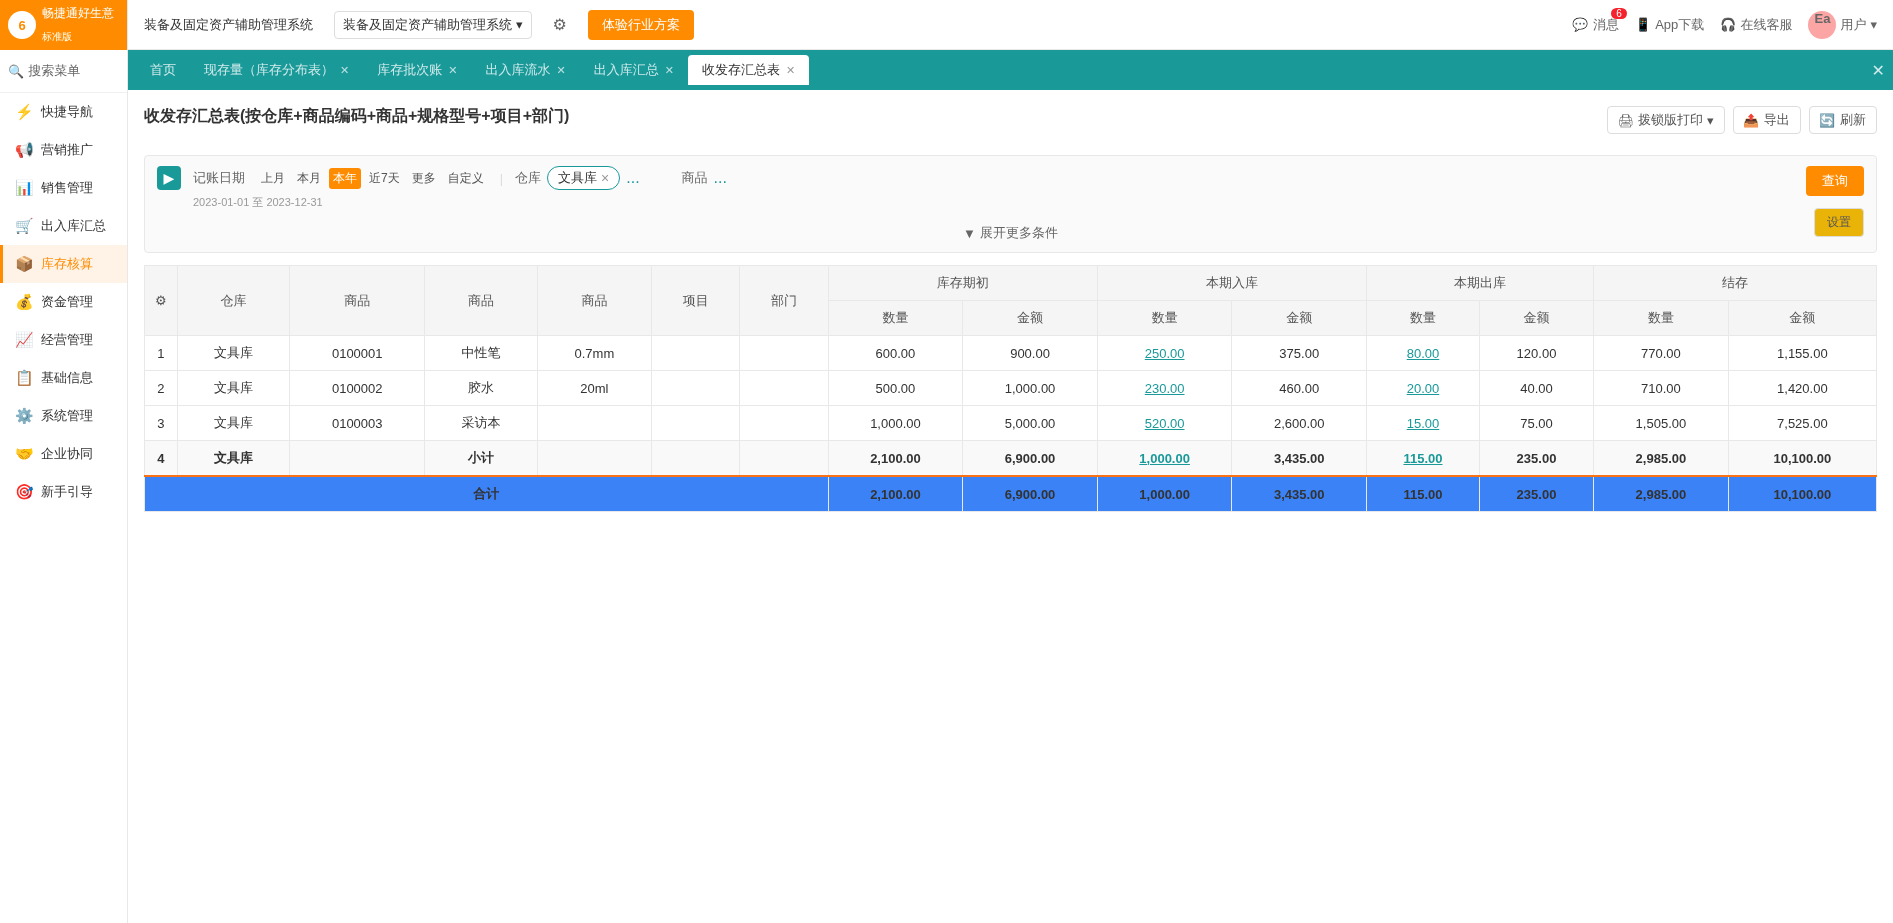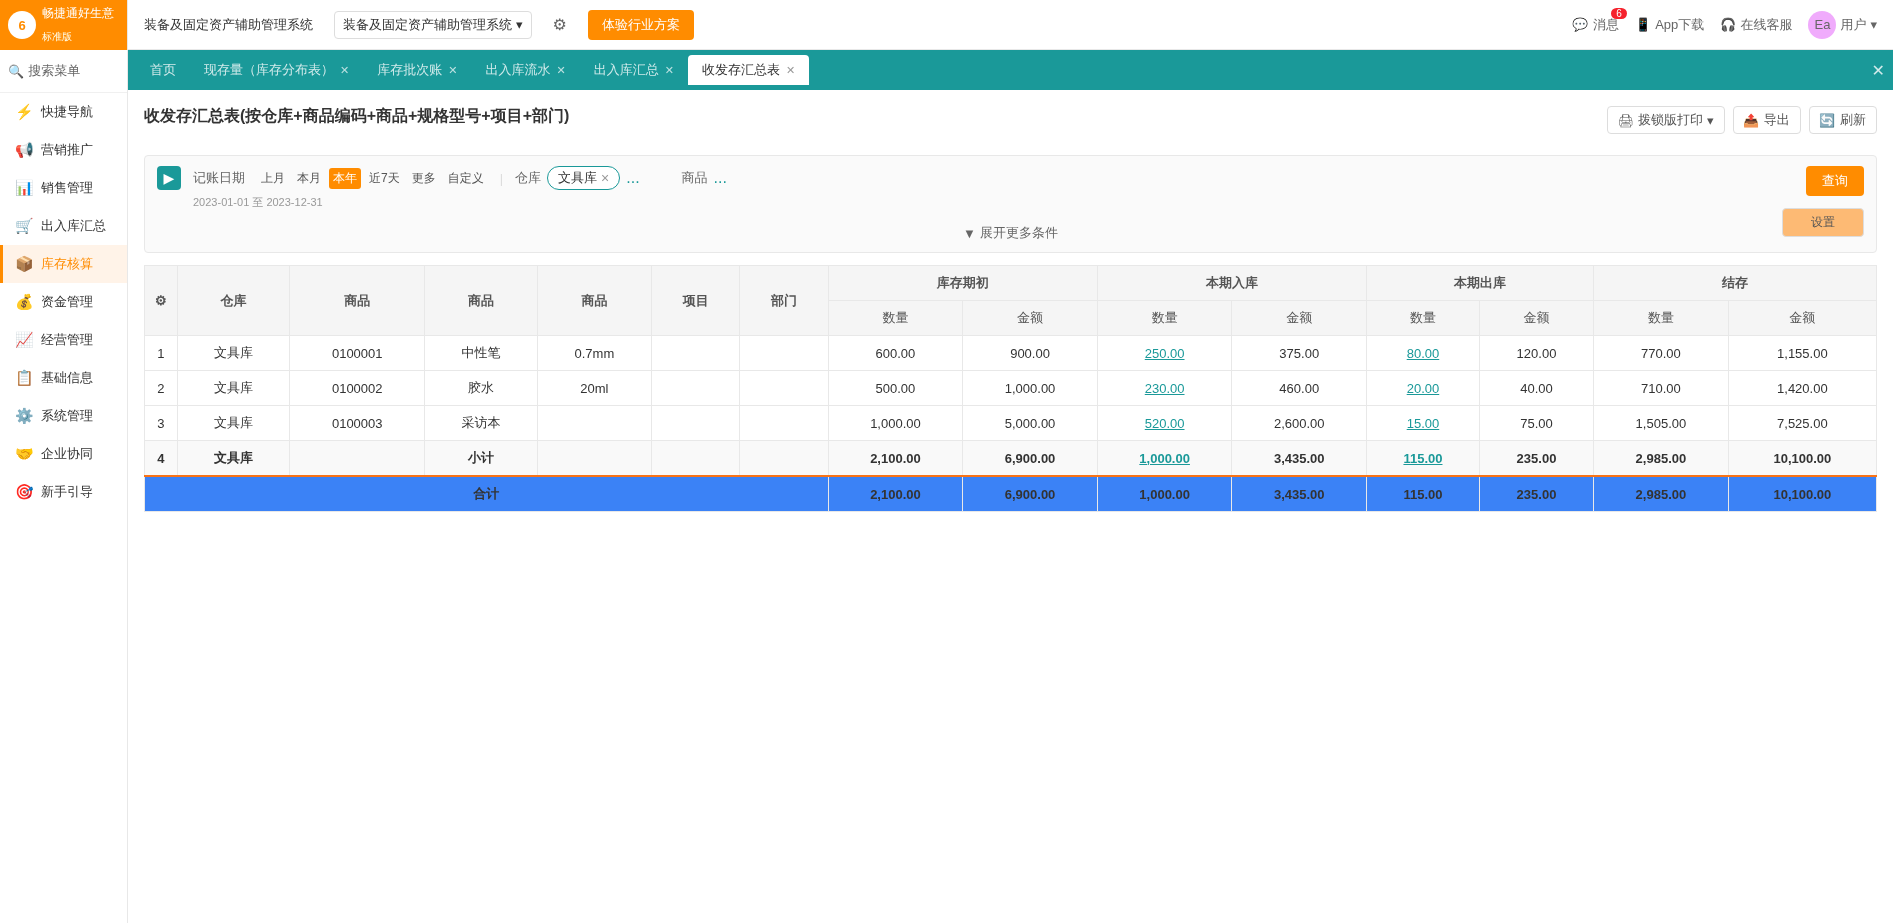--- a/index.html
+++ b/index.html
@@ -24,21 +24,21 @@
     
     .topbar { height: 50px; background: #fff; border-bottom: 1px solid #e8e8e8; display: flex; align-items: center; justify-content: space-between; padding: 0 16px; flex-shrink: 0; }
     .topbar-left { display: flex; align-items: center; gap: 21px; }
     .topbar-title { font-size: 13px; color: #333; }
     .topbar-selector { border: 1px solid #ddd; border-radius: 4px; padding: 4px 8px; font-size: 12px; color: #333; display: flex; align-items: center; gap: 4px; cursor: pointer; }
     .topbar-gear { color: #666; cursor: pointer; font-size: 16px; }
     .topbar-try-btn { background: #ff8c00; color: #fff; border: none; border-radius: 4px; padding: 6px 14px; font-size: 13px; cursor: pointer; }
     .topbar-right { display: flex; align-items: center; gap: 16px; color: #666; font-size: 13px; }
     .topbar-right-item { display: flex; align-items: center; gap: 4px; cursor: pointer; position: relative; }
     .badge { background: #f5222d; color: #fff; border-radius: 10px; font-size: 10px; padding: 0 4px; min-width: 16px; text-align: center; position: absolute; top: -8px; right: -8px; }
-    .user-avatar { width: 28px; height: 28px; background: #f0abfc; border-radius: 50%; display: flex; align-items: center; justify-content: center; font-size: 11px; color: #666; }
+    .user-avatar { width: 28px; height: 28px; background: #fca5a5; border-radius: 50%; display: flex; justify-content: center; font-size: 11px; color: #666; font-weight: bold; }
 
     
     .tabbar { height: 40px; background: #1a9999; display: flex; align-items: center; padding: 0 8px; flex-shrink: 0; overflow: hidden; }
     .tab { display: flex; align-items: center; gap: 6px; padding: 6px 14px; cursor: pointer; color: rgba(255,255,255,0.8); font-size: 13px; border-radius: 4px 4px 0 0; white-space: nowrap; }
     .tab.active { background: #fff; color: #333; border-radius: 4px 4px 0 0; }
     .tab-close { font-size: 11px; color: rgba(255,255,255,0.7); cursor: pointer; }
     .tab.active .tab-close { color: #999; }
     .tab-close-window { color: rgba(255,255,255,0.8); margin-left: auto; cursor: pointer; font-size: 16px; }
 
     
@@ -58,27 +58,27 @@
     .date-range-text { font-size: 11px; color: #999; white-space: nowrap; }
     .filter-divider { color: #ddd; }
     .filter-field { display: flex; align-items: center; gap: 6px; }
     .filter-field-label { color: #666; white-space: nowrap; }
     .filter-tag { background: #fff; border: 1px solid #1a9999; border-radius: 20px; padding: 2px 10px; font-size: 12px; color: #333; display: flex; align-items: center; gap: 4px; }
     .filter-tag-close { color: #999; cursor: pointer; font-size: 14px; line-height: 1; }
     .filter-dots { color: #1a9999; cursor: pointer; font-size: 16px; }
     .expand-btn { display: flex; align-items: center; gap: 4px; color: #666; font-size: 12px; cursor: pointer; border: none; background: none; margin: 8px auto 0; }
     .toolbar-btn { display: flex; align-items: center; gap: 4px; border: 1px solid #ddd; border-radius: 4px; padding: 4px 10px; font-size: 12px; color: #555; cursor: pointer; background: #fff; }
     .query-btn { background: #ff8c00; color: #fff; border: none; border-radius: 4px; padding: 6px 16px; font-size: 13px; cursor: pointer; }
-    .settings-btn { border: 1px solid #ddd; border-radius: 4px; padding: 5px 28px; font-size: 12px; color: #555; cursor: pointer; background: #fdba74; margin-top: 4px; }
+    .settings-btn { border: 1px solid #ddd; border-radius: 4px; padding: 5px 12px; font-size: 12px; color: #555; cursor: pointer; background: #eab308; margin-top: 4px; }
 
     
     .table-container { flex: 1; overflow: auto; }
     table { width: 100%; border-collapse: collapse; font-size: 13px; }
     thead tr th { background: #f5f5f5; color: #555; padding: 8px 10px; border: 1px solid #e8e8e8; text-align: center; font-weight: normal; white-space: nowrap; }
-    thead tr:first-child th { font-weight: 700; }
+    thead tr:first-child th { font-weight: 400; }
     tbody tr td { padding: 8px 10px; border: 1px solid #e8e8e8; text-align: center; color: #333; white-space: nowrap; }
     tbody tr.subtotal td { font-weight: bold; background: #f9f9f9; }
     .link-cell { color: #1a9999; text-decoration: underline; cursor: pointer; }
 
     
     .table-footer { border-top: 2px solid #f97316; background: #3b82f6; }
     .table-footer td { padding: 8px 10px; border: 1px solid #e8e8e8; text-align: center; font-weight: bold; color: #333; }
 
     .col-header-group { text-align: center; }
   </style>

